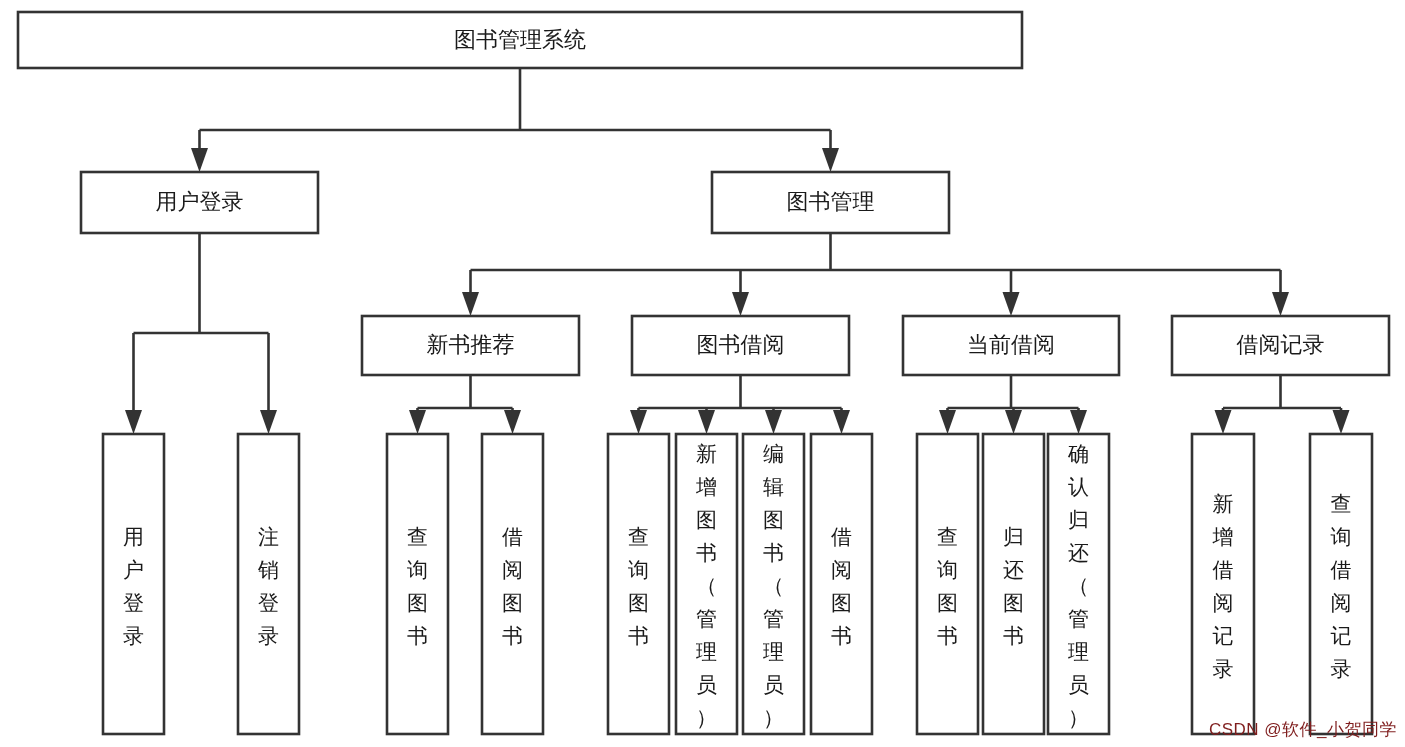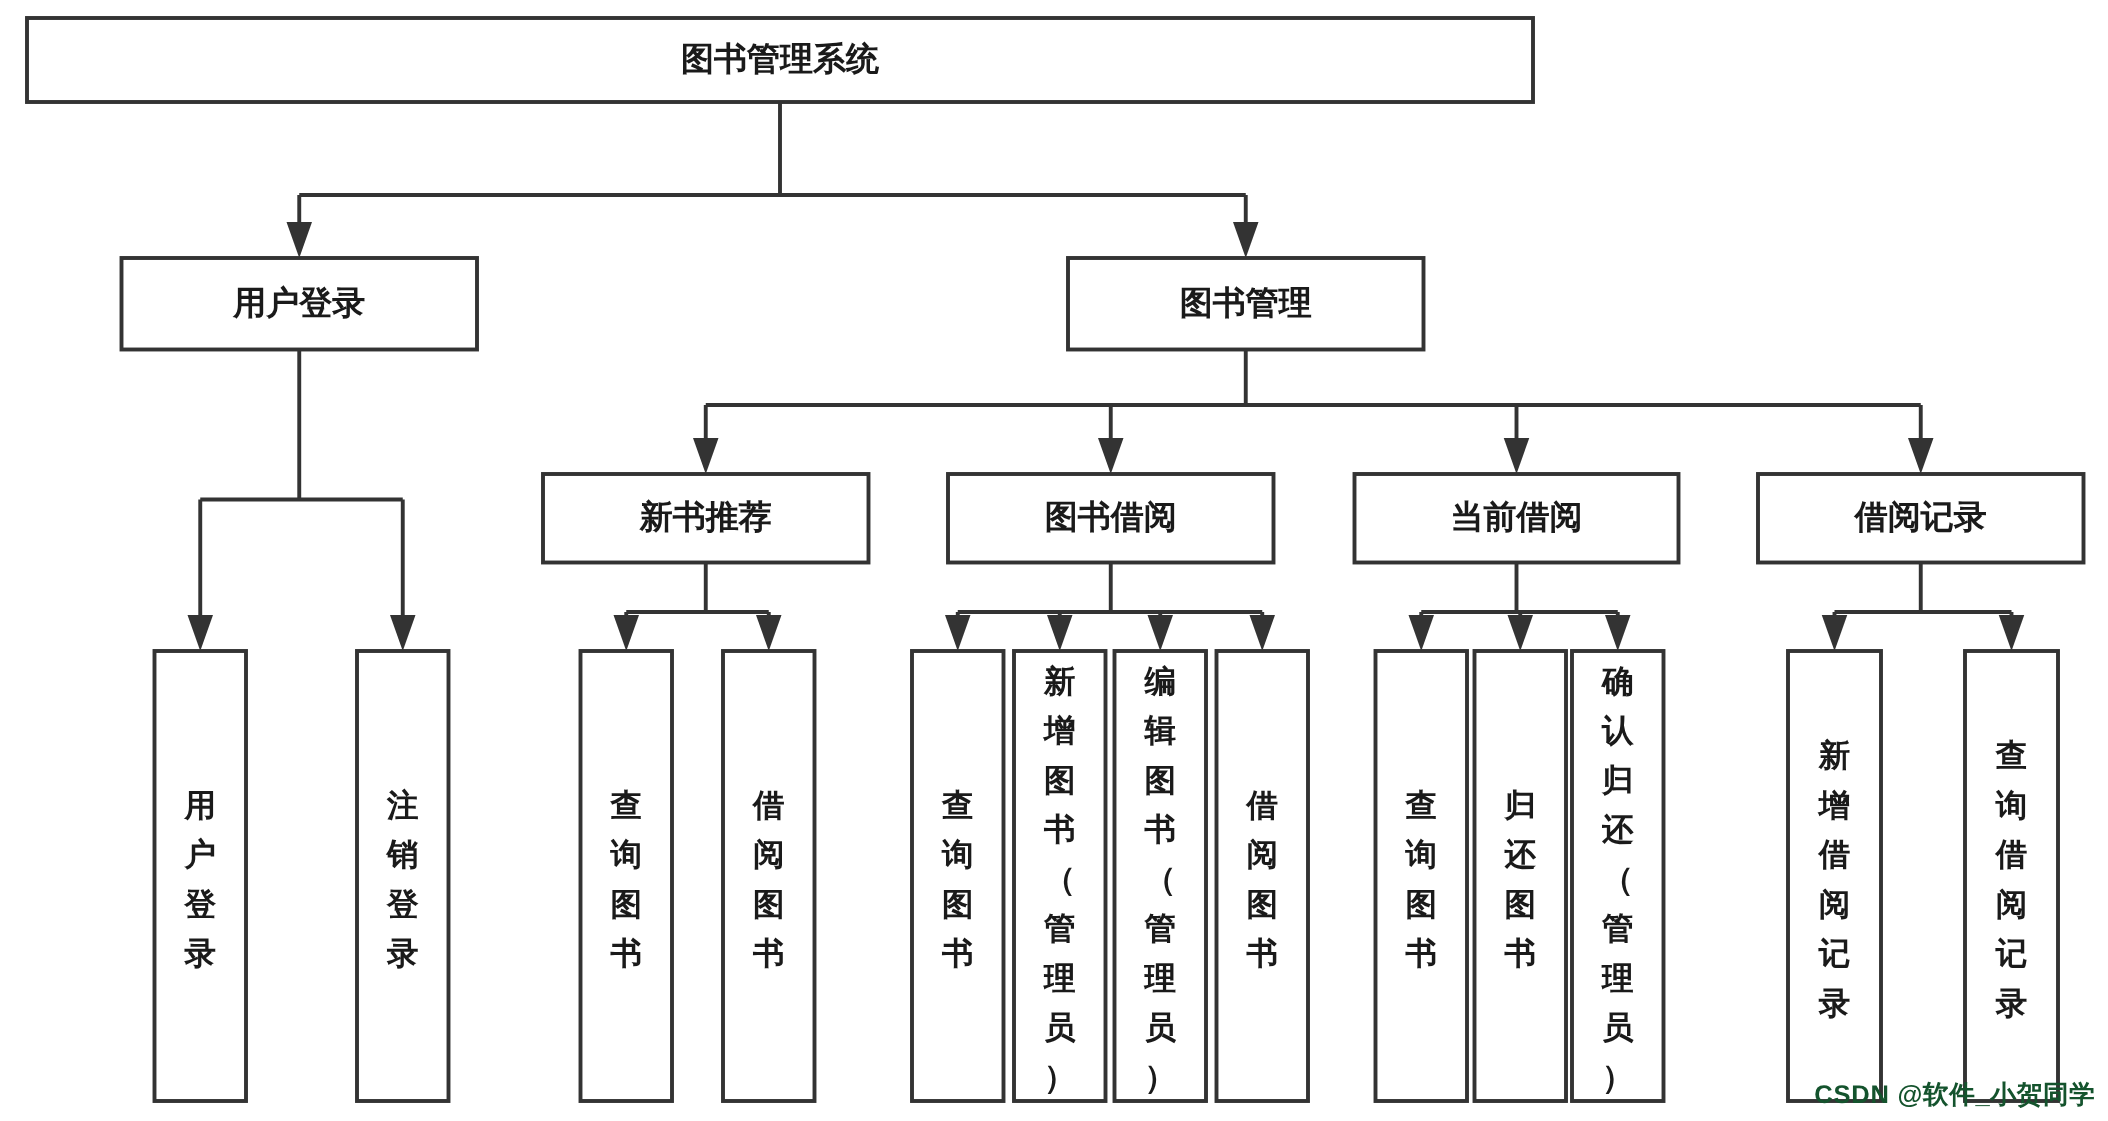--- a/index.html
+++ b/index.html
@@ -11,21 +11,20 @@
     width: 1405px;
     height: 747px;
     font-family: "Liberation Sans", "DejaVu Sans", sans-serif;
     overflow: hidden;
     position: relative;
   }
   #diagram-root {
     position: relative;
     width: 1405px;
     height: 747px;
-    font-weight: bold;
   }
   svg.diagram-canvas {
     display: block;
     width: 1405px;
     height: 747px;
   }
   .node-box {
     fill: #ffffff;
     stroke: #333333;
     stroke-width: 2.6;
@@ -52,21 +51,21 @@
     font-size: 21px;
     fill: #1a1a1a;
     text-anchor: middle;
   }
   .watermark {
     position: absolute;
     right: 8px;
     bottom: 6px;
     font-family: "Liberation Sans", "DejaVu Sans", sans-serif;
     font-size: 17px;
-    color: #14532d;
+    color: #7f1d1d;
     letter-spacing: 0.5px;
     white-space: nowrap;
     pointer-events: none;
     margin-left: 33px;
   }
 </style>
 </head>
 <body>
 
 <div id="diagram-root">

